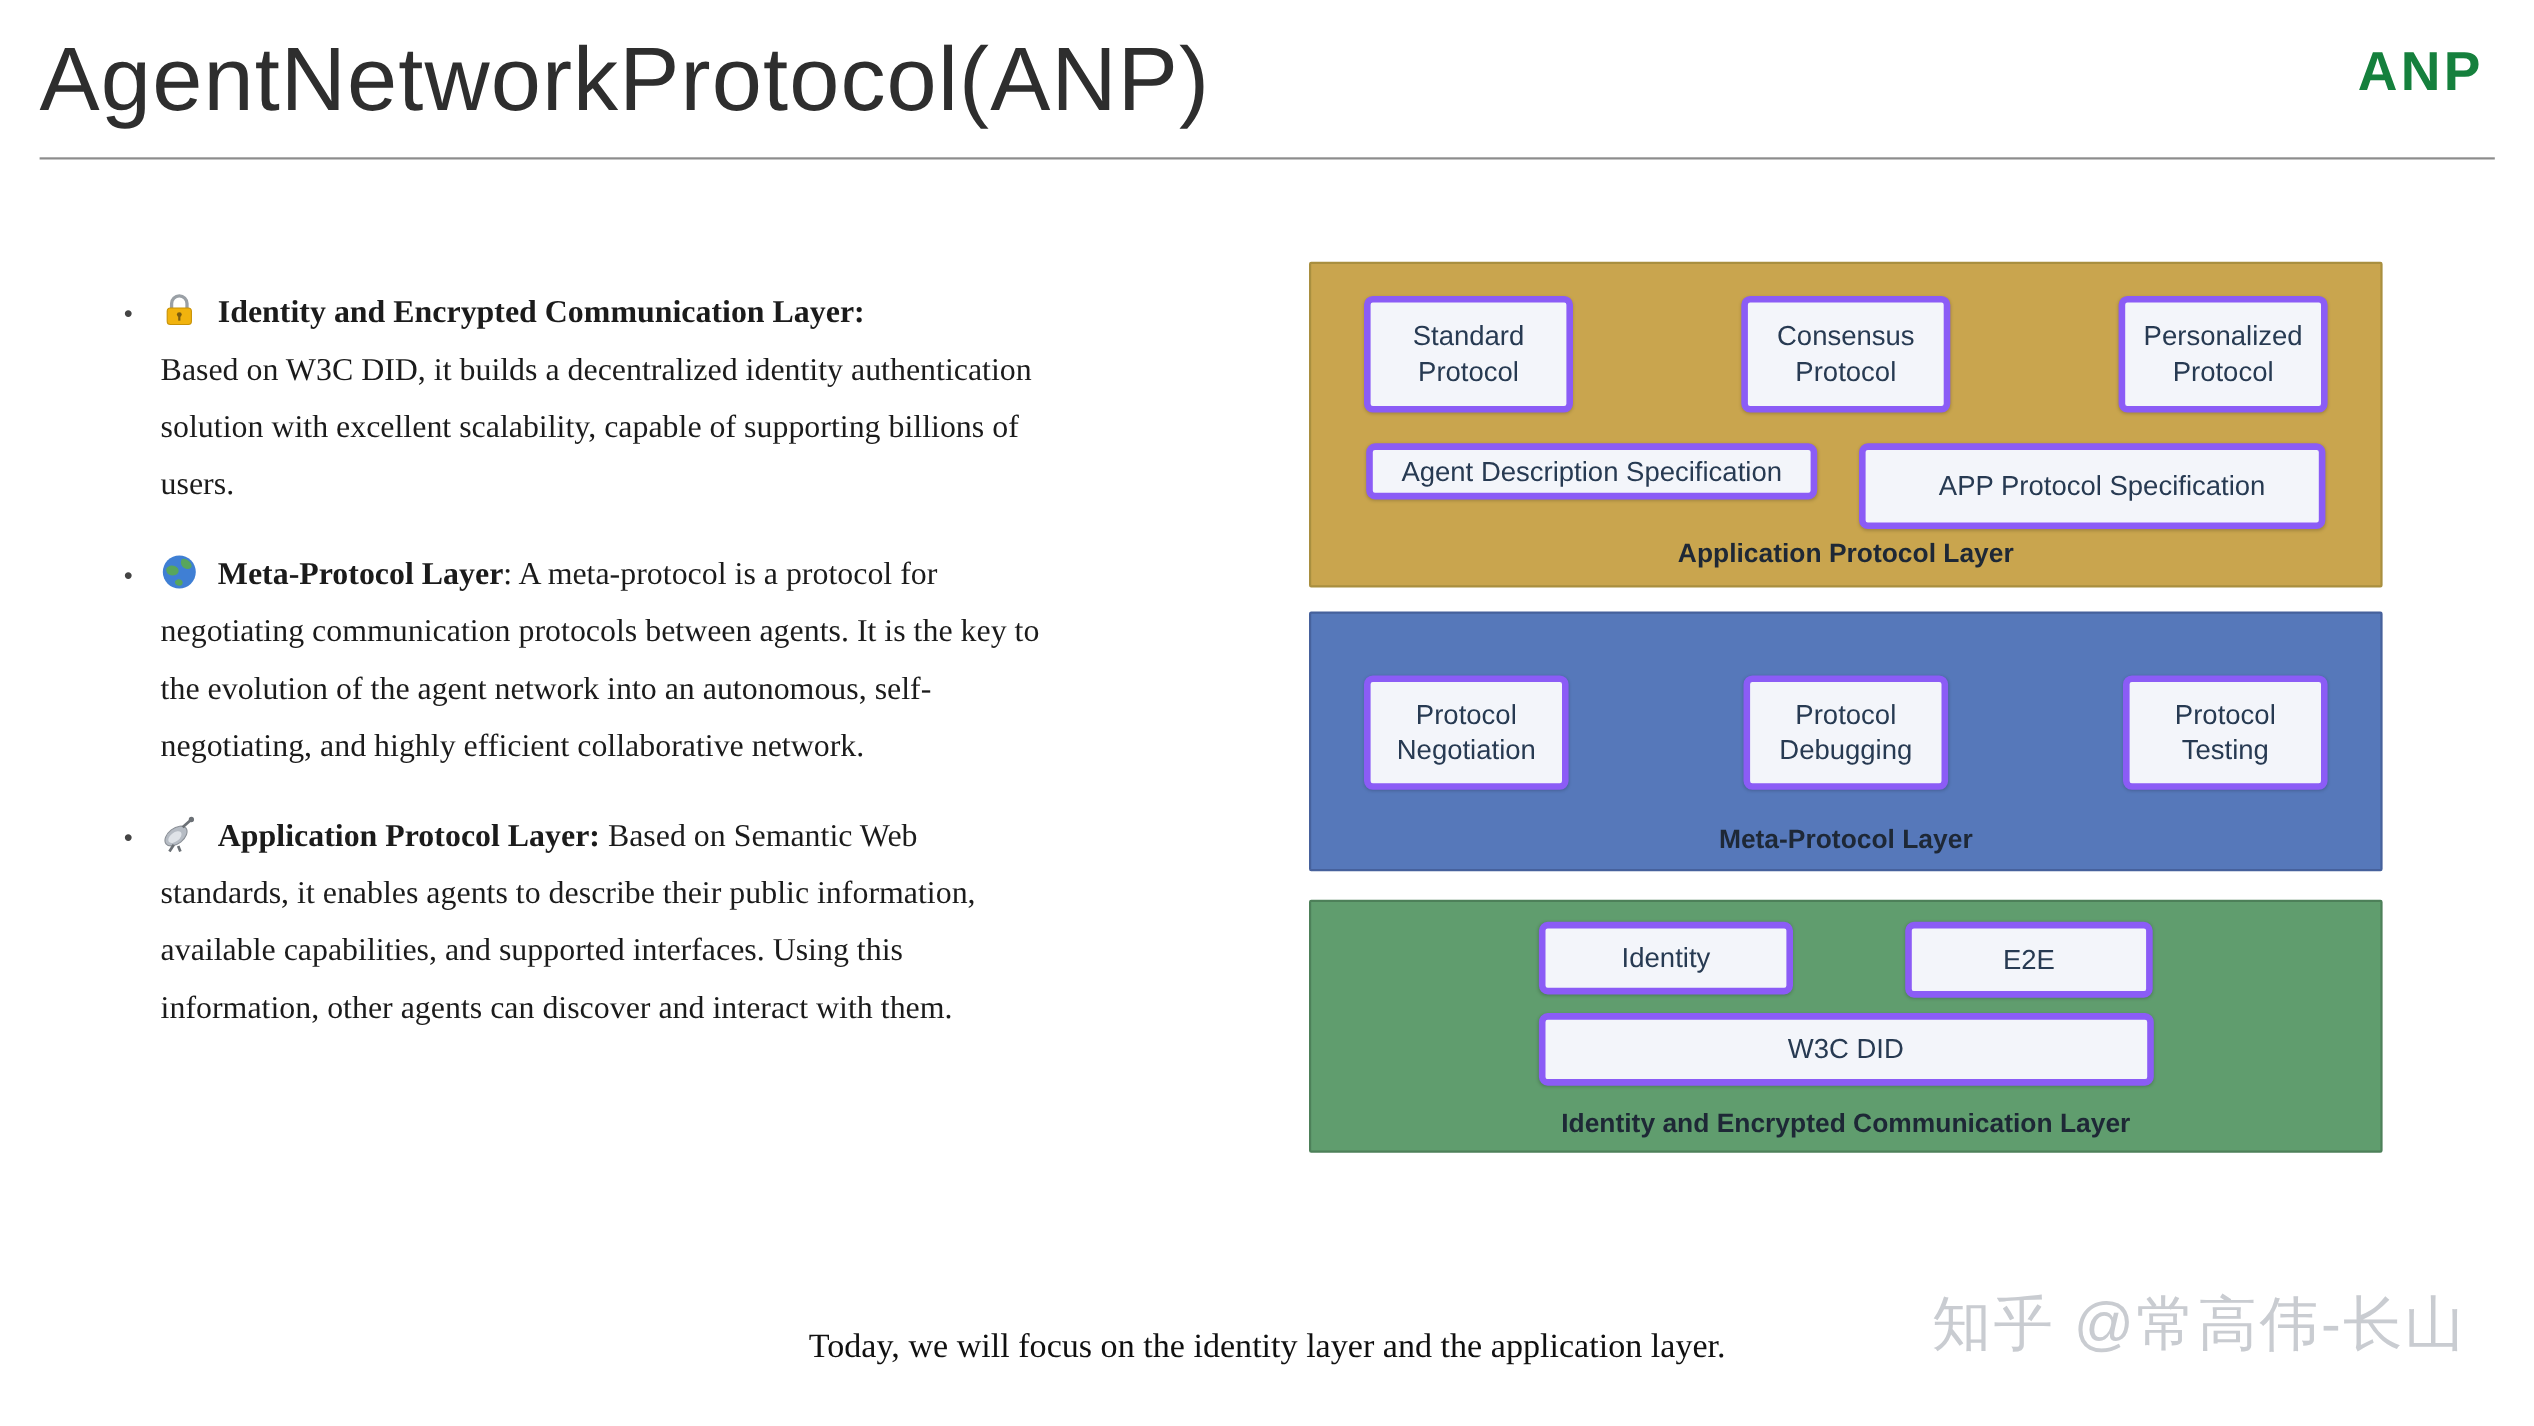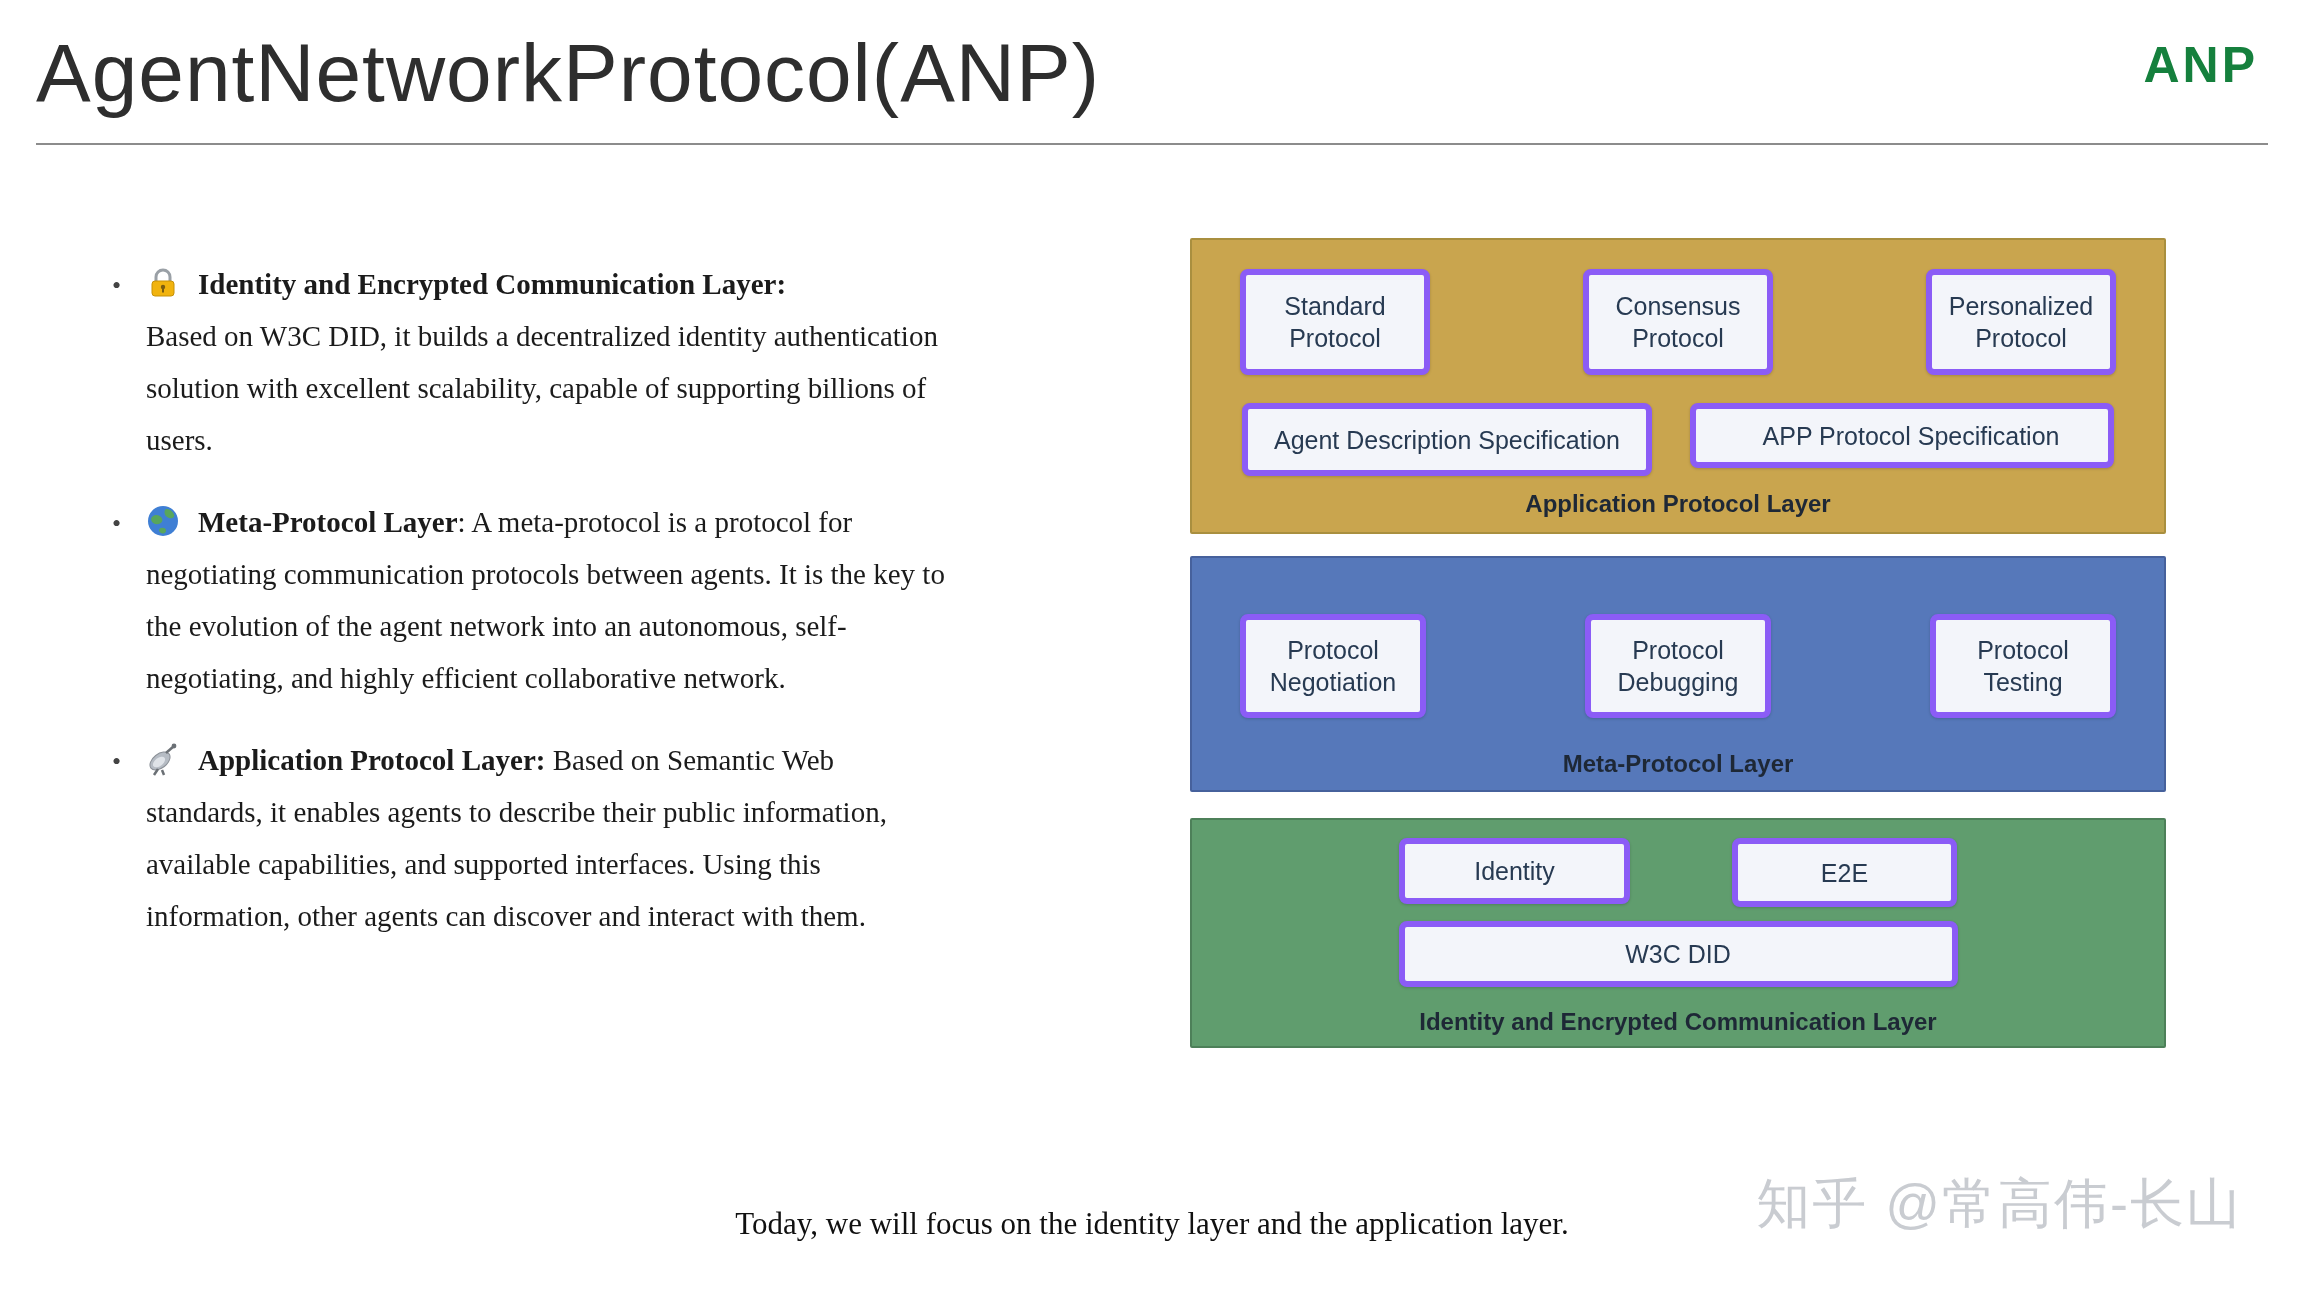--- a/index.html
+++ b/index.html
@@ -54,21 +54,21 @@
   .row.spread{left:48px;right:48px;justify-content:space-between;}
   .row.centered{justify-content:center;}
   .box{
     box-sizing:border-box;
     background:#F3F5FA;border:6px solid #8b5cf6;border-radius:8px;
     display:flex;align-items:center;justify-content:center;text-align:center;
     color:#273A52;font-size:25px;line-height:32px;padding:0 10px;
     box-shadow:0 1px 3px rgba(0,0,0,.18);
   }
   .g-row1{top:29px;}  .g-row1 .box{width:190px;height:106px;}
-  .g-row2{top:163px;gap:38px;} .g-row2 .box.w1{width:410px;height:73px;} .g-row2 .box.w2{width:424px;height:65px;padding-left:28px;}
+  .g-row2{top:163px;gap:38px;} .g-row2 .box.w1{width:410px;height:51px;} .g-row2 .box.w2{width:424px;height:78px;padding-left:28px;}
   .b-row1{top:56px;gap:48px;}  .b-row1 .box{width:186px;height:104px;}
   .i-row1{top:18px;gap:102px;} .i-row1 .box.idb{width:231px;height:66px;} .i-row1 .box.e2e{width:225px;height:69px;}
   .i-row2{top:101px;} .i-row2 .box{width:559px;height:66px;}
   .layer-label{
     position:absolute;left:0;right:0;text-align:center;
     font-weight:700;font-size:24px;color:#1E2836;
   }
   .gold .layer-label{bottom:14px;}
   .blue .layer-label{bottom:12px;}
   .green .layer-label{bottom:10px;}

